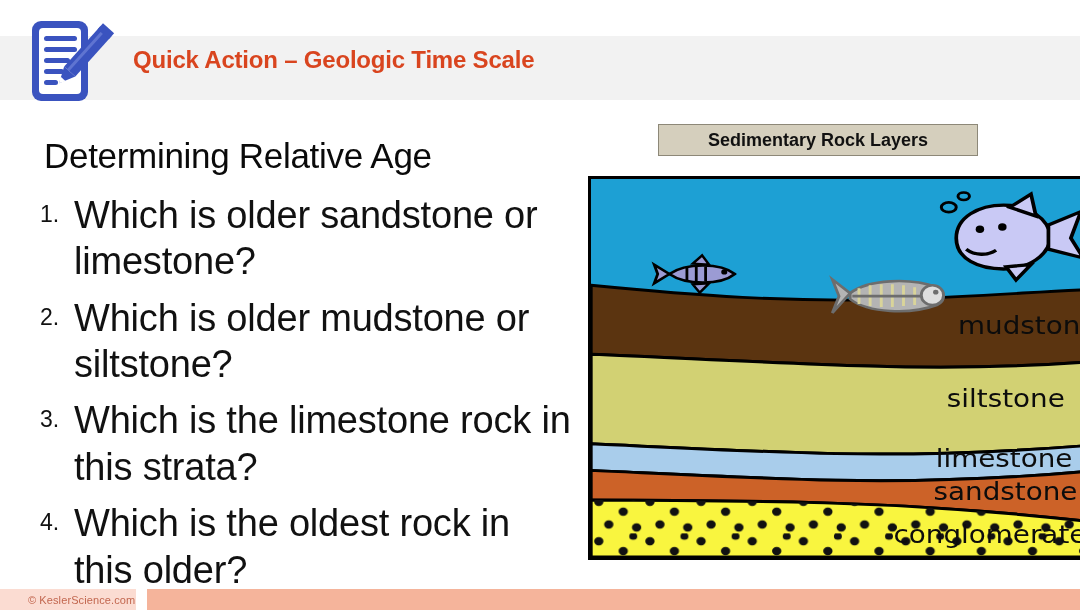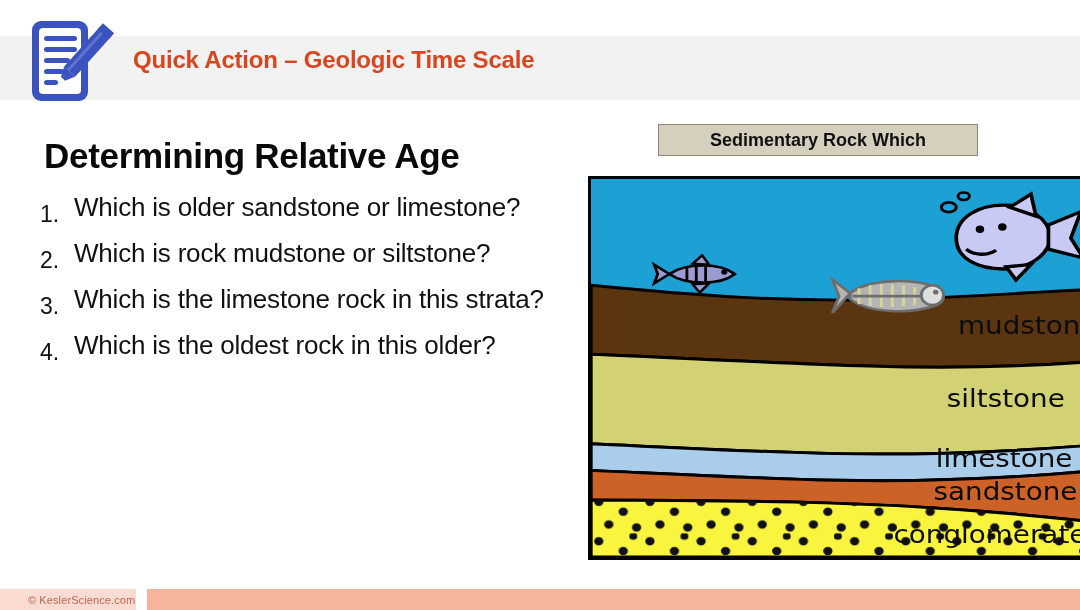--- a/index.html
+++ b/index.html
@@ -41,21 +41,21 @@
     letter-spacing: -0.2px;
     white-space: nowrap;
   }
 
   
   #content-heading {
     position: absolute;
     left: 44px;
     top: 136px;
     font-size: 35px;
-    font-weight: bold;
+    font-weight: normal;
     color: #0a0a0a;
     letter-spacing: -0.3px;
     white-space: nowrap;
   }
   #question-list {
     position: absolute;
     left: 28px;
     top: 192px;
     width: 545px;
   }
@@ -69,21 +69,21 @@
     flex: 0 0 46px;
     font-size: 23px;
     color: #111111;
     text-align: left;
     padding-left: 12px;
     padding-top: 9px;
     box-sizing: border-box;
   }
   .question-text {
     flex: 1;
-    font-size: 26px;
+    font-size: 38px;
     line-height: 1.22;
     color: #111111;
     letter-spacing: -0.2px;
   }
 
   
   #diagram-caption {
     position: absolute;
     left: 658px;
     top: 124px;
@@ -179,33 +179,33 @@
 
 <div id="content-heading">Determining Relative Age</div>
 
 <div id="question-list">
   <div class="question-item">
     <div class="question-number">1.</div>
     <div class="question-text">Which is older sandstone or limestone?</div>
   </div>
   <div class="question-item">
     <div class="question-number">2.</div>
-    <div class="question-text">Which is rock mudstone or siltstone?</div>
+    <div class="question-text">Which is older mudstone or siltstone?</div>
   </div>
   <div class="question-item">
     <div class="question-number">3.</div>
     <div class="question-text">Which is the limestone rock in this strata?</div>
   </div>
   <div class="question-item">
     <div class="question-number">4.</div>
     <div class="question-text">Which is the oldest rock in this older?</div>
   </div>
 </div>
 
-<div id="diagram-caption">Sedimentary Rock Which</div>
+<div id="diagram-caption">Sedimentary Rock Layers</div>
 
 <div id="rock-diagram">
   <svg viewBox="0 0 455 384" preserveAspectRatio="none" aria-hidden="true">
     <defs>
       <pattern id="pebbles" x="0" y="0" width="46" height="40" patternUnits="userSpaceOnUse">
         <circle cx="7" cy="8" r="4.2" fill="#111111"></circle>
         <circle cx="29" cy="18" r="4.2" fill="#111111"></circle>
         <circle cx="16" cy="31" r="4.2" fill="#111111"></circle>
         <circle cx="41" cy="34" r="4.2" fill="#111111"></circle>
         <circle cx="38" cy="3" r="3.6" fill="#111111"></circle>

